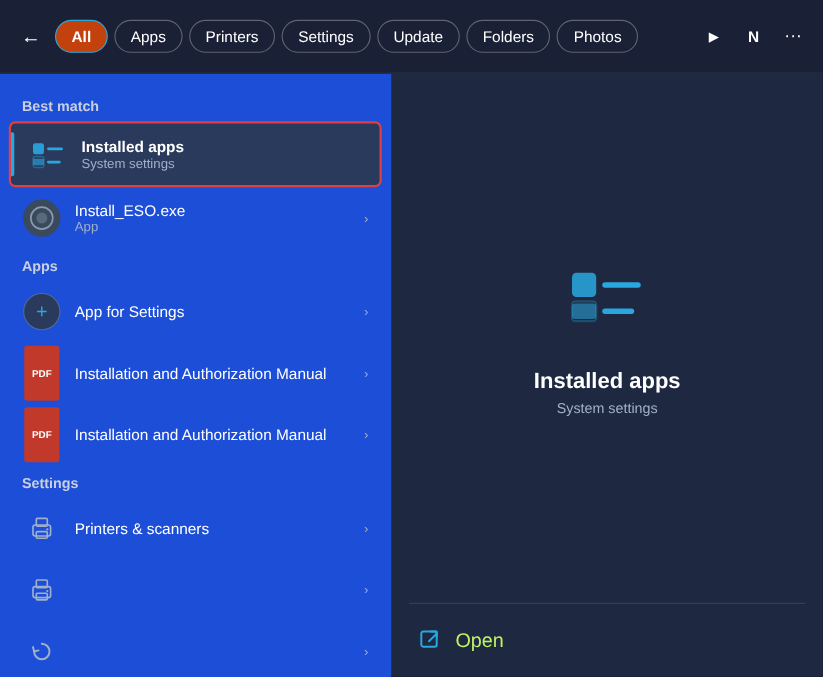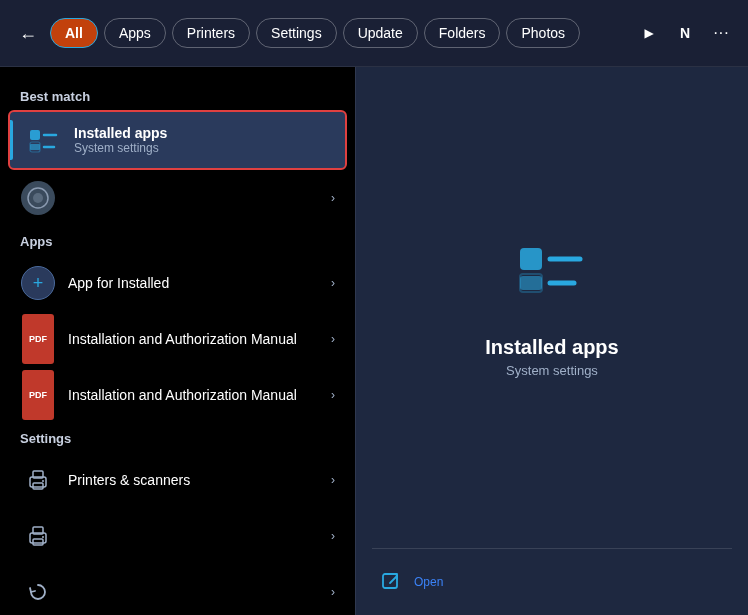--- a/index.html
+++ b/index.html
@@ -97,21 +97,21 @@
       display: flex;
       height: calc(615px - 67px);
     }
 
     
     .left-panel {
       width: 355px;
       flex-shrink: 0;
       padding: 14px 0;
       overflow-y: auto;
-      background: #000000;
+      background: #1d4ed8;
     }
 
     .section-label {
       font-size: 13px;
       font-weight: 600;
       color: #c8d0e0;
       padding: 8px 20px 6px 20px;
     }
 
     
@@ -249,22 +249,22 @@
     .action-item .action-icon {
       width: 22px;
       height: 22px;
       display: flex;
       align-items: center;
       justify-content: center;
       color: #29a8e0;
       font-size: 16px;
     }
     .action-item .action-label {
-      font-size: 12px;
-      color: #3b82f6;
+      font-size: 18px;
+      color: #bef264;
     }
 
     
     .icon-installed-apps {
       display: flex;
       align-items: center;
       justify-content: center;
     }
 
     
@@ -372,31 +372,35 @@
 
     <div class="list-item">
       <div class="item-icon">
         <div class="icon-circle-grey">
           <svg width="22" height="22" viewBox="0 0 22 22">
             <circle cx="11" cy="11" r="10" fill="none" stroke="#8a9ab0" stroke-width="1.5"></circle>
             <circle cx="11" cy="11" r="5" fill="#8a9ab0" opacity="0.4"></circle>
           </svg>
         </div>
       </div>
+      <div class="item-text">
+        <div class="item-title">Install_ESO.exe</div>
+        <div class="item-subtitle">App</div>
+      </div>
       <span class="chevron">›</span>
     </div>
 
     <div class="section-label">Apps</div>
 
     <div class="list-item">
       <div class="item-icon">
         <div class="icon-plus-circle">+</div>
       </div>
       <div class="item-text">
-        <div class="item-title">App for Installed</div>
+        <div class="item-title">App for Settings</div>
       </div>
       <span class="chevron">›</span>
     </div>
 
     <div class="list-item">
       <div class="item-icon">
         <div class="icon-pdf">PDF</div>
       </div>
       <div class="item-text">
         <div class="item-title">Installation and Authorization Manual</div>

